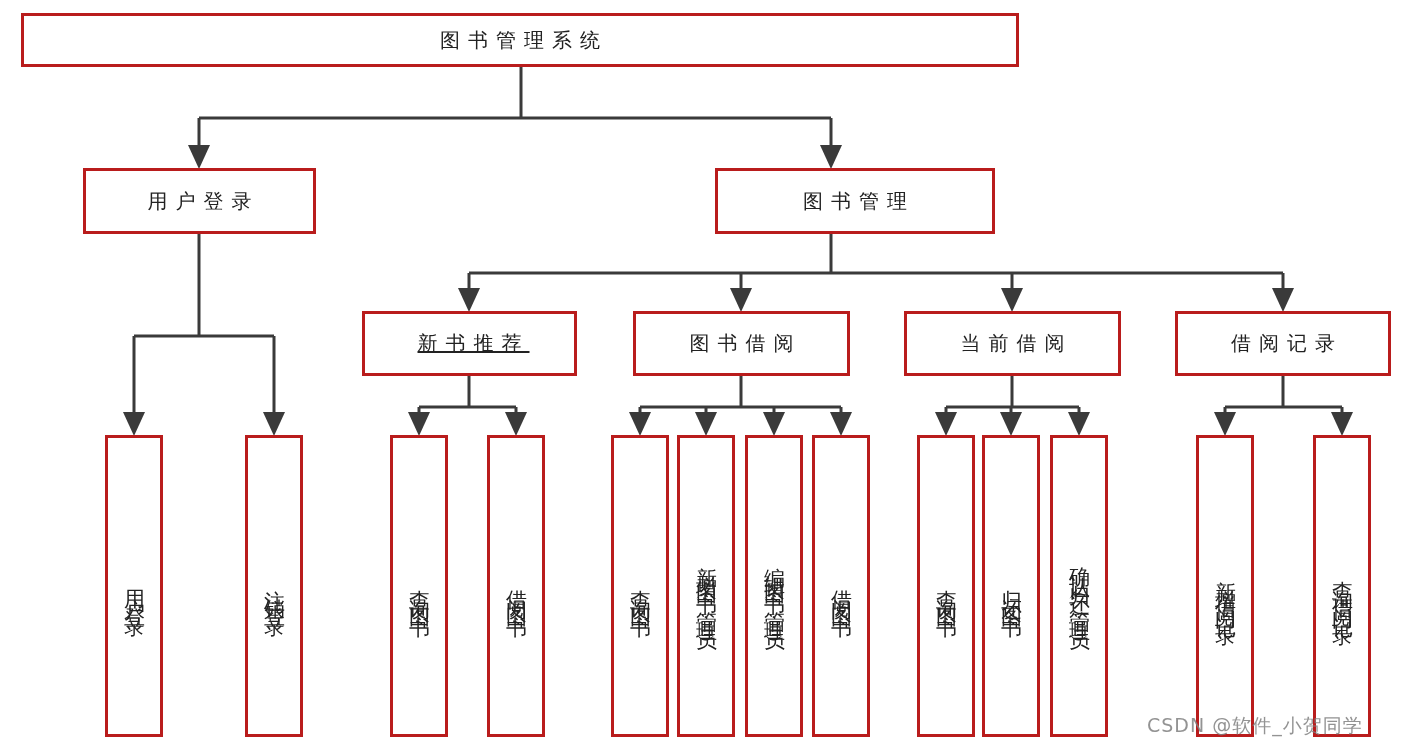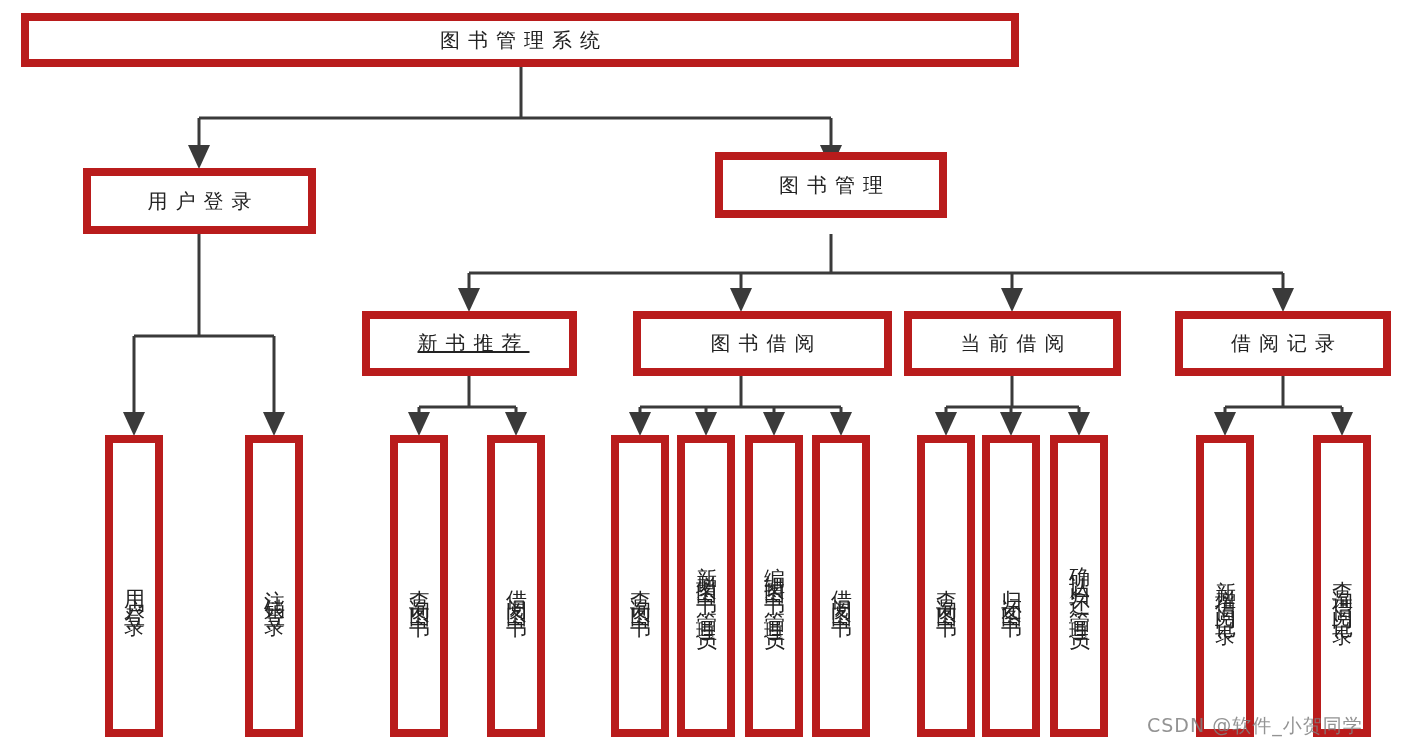--- a/index.html
+++ b/index.html
@@ -17,21 +17,21 @@
   }
   #wires {
     position: absolute;
     left: 0;
     top: 0;
     z-index: 0;
   }
   .box {
     position: absolute;
     box-sizing: border-box;
-    border: 8px solid #b91c1c;
+    border: 3px solid #b91c1c;
     background: #ffffff;
     display: flex;
     align-items: center;
     justify-content: center;
     z-index: 1;
     color: #222222;
   }
   .hbox span {
     font-size: 20px;
     letter-spacing: 8px;
@@ -45,24 +45,24 @@
     font-size: 21px;
     letter-spacing: 9px;
     margin-bottom: -9px;
     line-height: 1;
     color: #222222;
   }
   
   .n-root  { left: 21px;  top: 13px;  width: 998px; height: 54px; }
   
   .n-l2-0  { left: 83px;  top: 168px; width: 233px; height: 66px; }
-  .n-l2-1  { left: 715px; top: 152px; width: 232px; height: 66px; }
+  .n-l2-1  { left: 715px; top: 168px; width: 280px; height: 66px; }
   
   .n-l3-0  { left: 362px;  top: 311px; width: 215px; height: 65px; text-decoration: underline; }
-  .n-l3-1  { left: 633px;  top: 311px; width: 259px; height: 65px; }
+  .n-l3-1  { left: 633px;  top: 311px; width: 217px; height: 65px; }
   .n-l3-2  { left: 904px;  top: 311px; width: 217px; height: 65px; }
   .n-l3-3  { left: 1175px; top: 311px; width: 216px; height: 65px; }
   
   .leaf    { top: 435px; width: 58px; height: 302px; }
   .n-lf-0  { left: 105px; }
   .n-lf-1  { left: 245px; }
   .n-lf-2  { left: 390px; }
   .n-lf-3  { left: 487px; }
   .n-lf-4  { left: 611px; }
   .n-lf-5  { left: 677px; }

